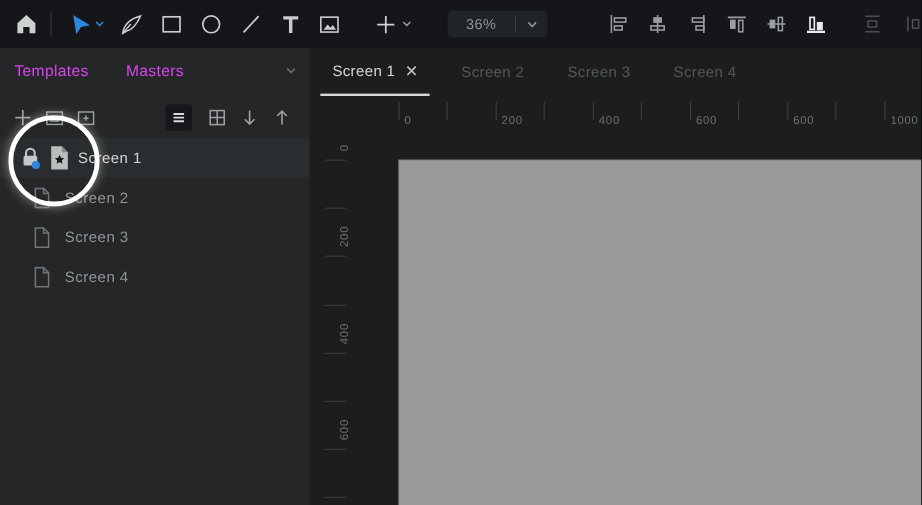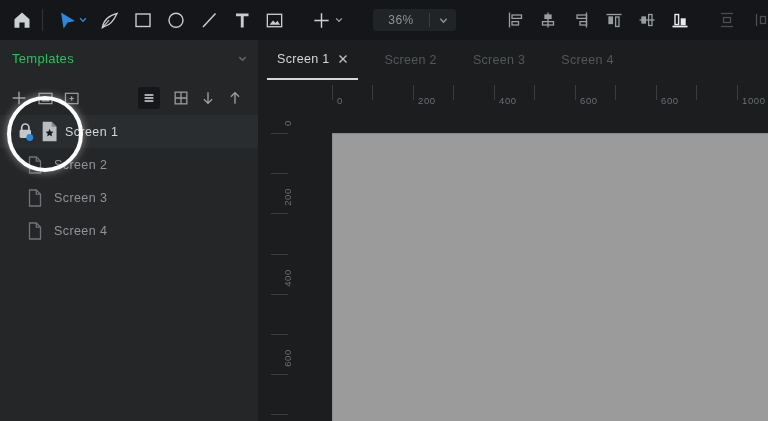--- a/index.html
+++ b/index.html
@@ -30,21 +30,21 @@
         color:#9a9ea0;cursor:pointer;}
   .abtn.active{color:#e9ebec;}
   .dgroup{display:flex;margin-left:14px;flex-shrink:0;}
   .dgroup .abtn{color:#4b4e50;margin-right:6px;}
 
   
   .sidebar{position:absolute;left:0;top:40px;width:258px;height:381px;
            background:#242628;box-sizing:border-box;}
   .stabs{height:37px;display:flex;align-items:center;}
   .stab{background:none;border:none;padding:0;margin-left:12px;height:37px;
-        font-size:13px;letter-spacing:.3px;color:#22c55e;cursor:pointer;
+        font-size:13px;letter-spacing:.3px;color:#d946ef;cursor:pointer;
         position:relative;font-family:"Liberation Sans",sans-serif;}
   .stab + .stab{margin-left:31px;}
   .stab.active{color:#e4e6e6;}
   .stab.active::after{content:"";position:absolute;left:-2px;right:-2px;bottom:0;
         height:2px;background:#dfe1e1;}
   .stabchev{margin-left:auto;margin-right:10px;background:none;border:none;padding:0;
         color:#62686a;cursor:pointer;display:flex;}
   .sactions{height:34px;display:flex;align-items:center;padding:0 10px 0 6px;margin-top:4px;}
   .sbtn{width:26px;height:26px;display:flex;align-items:center;justify-content:center;
         background:none;border:none;padding:0;color:#9ca1a3;cursor:pointer;flex-shrink:0;}
@@ -252,20 +252,21 @@
               <rect x="7.5" y="6.5" width="5" height="7"></rect>
             </svg>
         </span>
       </button>
     </div>
   </header>
 
   <aside class="sidebar">
     <nav class="stabs">
       <button class="stab">Templates</button>
+      <button class="stab">Masters</button>
       <button class="stabchev">
         <span style="display:flex">
           <svg width="11" height="11" viewBox="0 0 12 12">
               <path d="M2.5 4.5 L6 8 L9.5 4.5" fill="none" stroke="#62686a" stroke-width="1.6"></path>
             </svg>
         </span>
       </button>
     </nav>
 
     <div class="sactions">

